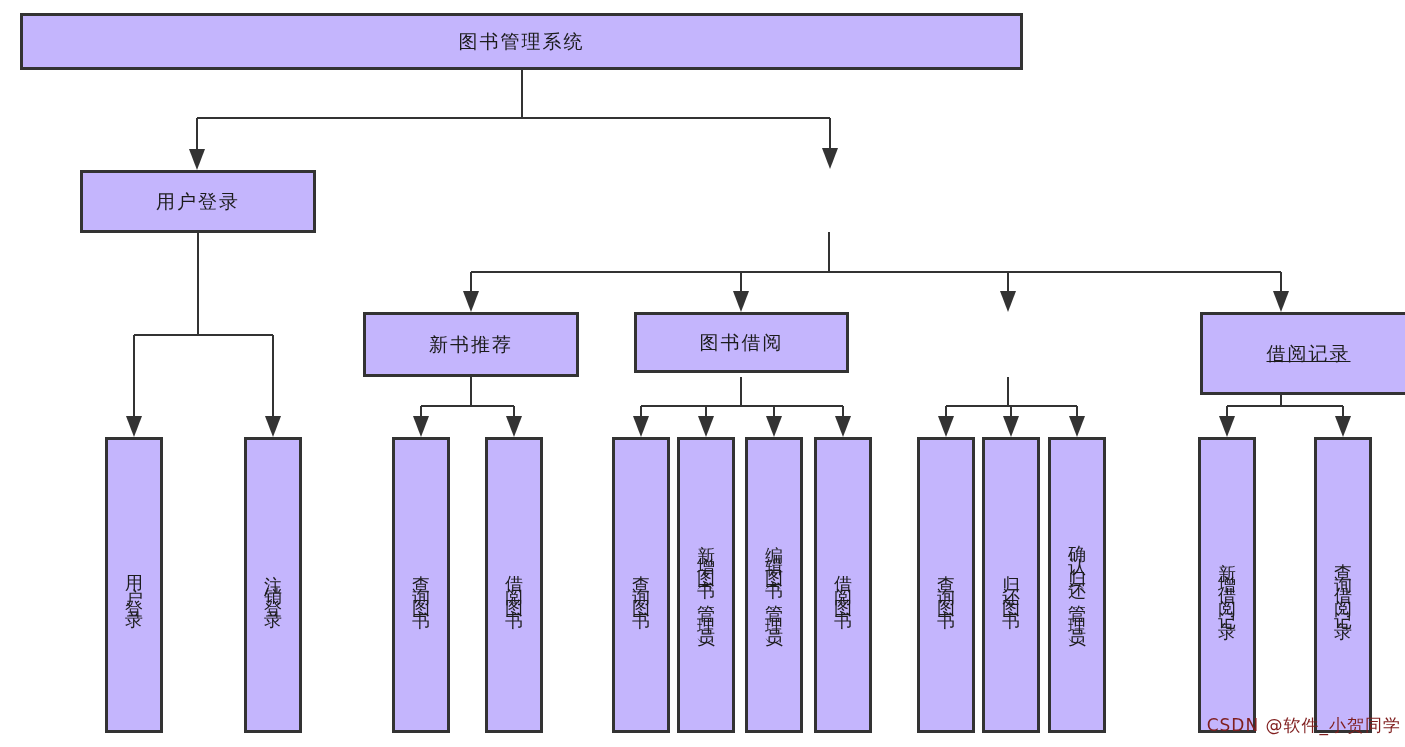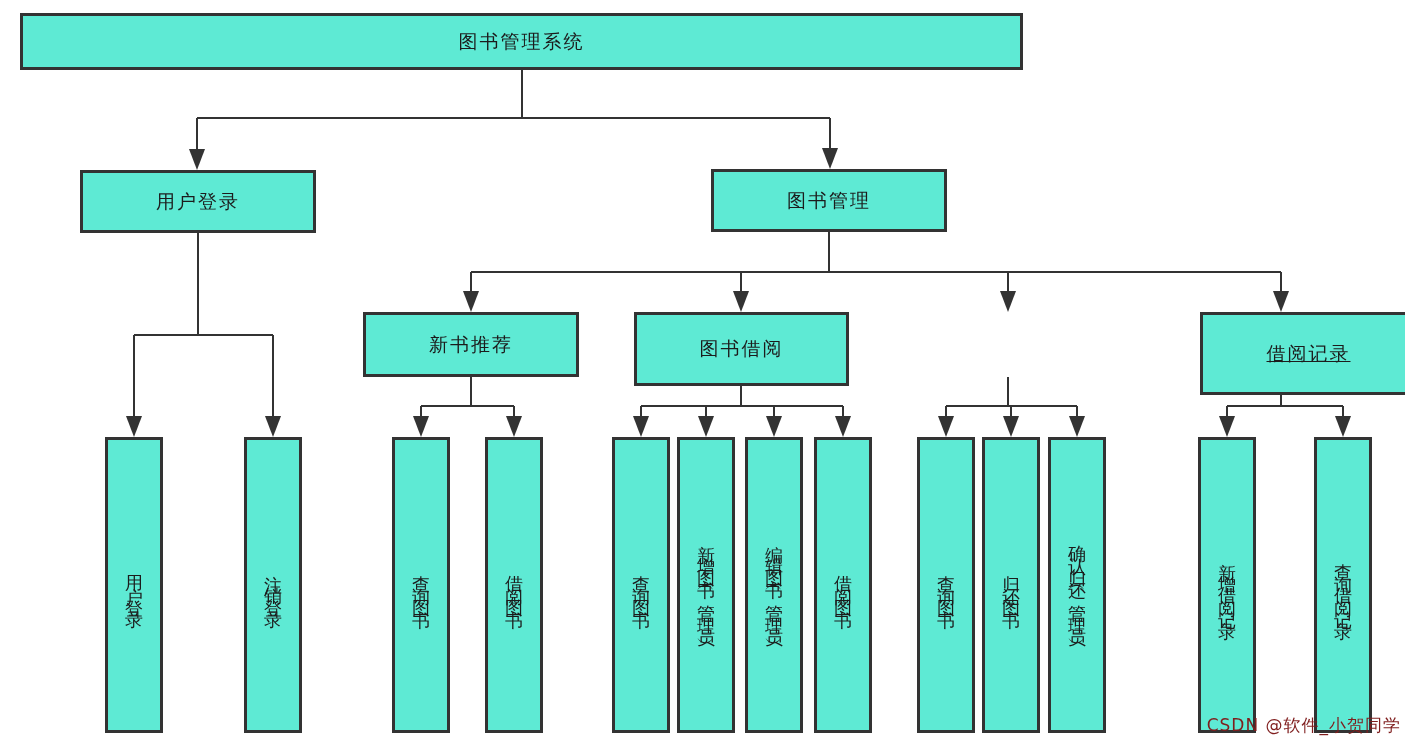--- a/index.html
+++ b/index.html
@@ -17,21 +17,21 @@
     overflow: hidden;
   }
   svg.connectors {
     position: absolute;
     left: 0;
     top: 0;
     z-index: 1;
   }
   .node {
     position: absolute;
-    background: #5eead4;
+    background: #c4b5fd;
     border: 3px solid #333333;
     box-sizing: border-box;
     display: flex;
     align-items: center;
     justify-content: center;
     z-index: 2;
     color: #1c1c1c;
   }
   .node.h .label {
     font-size: 19px;
@@ -128,28 +128,25 @@
     </g>
   </svg>
 
   <div class="node h" style="left:20px; top:13px; width:1003px; height:57px;">
     <span class="label">图书管理系统</span>
   </div>
 
   <div class="node h" style="left:80px; top:170px; width:236px; height:63px;">
     <span class="label">用户登录</span>
   </div>
-  <div class="node h" style="left:711px; top:169px; width:236px; height:63px;">
-    <span class="label">图书管理</span>
-  </div>
 
   <div class="node h" style="left:363px; top:312px; width:216px; height:65px;">
     <span class="label">新书推荐</span>
   </div>
-  <div class="node h" style="left:634px; top:312px; width:215px; height:74px;">
+  <div class="node h" style="left:634px; top:312px; width:215px; height:61px;">
     <span class="label">图书借阅</span>
   </div>
   <div class="node h" style="left:1200px; top:312px; width:217px; height:83px;text-decoration:underline;">
     <span class="label">借阅记录</span>
   </div>
 
   <div class="node v" style="left:105px; top:437px; width:58px; height:296px;">
     <span class="label">用户登录</span>
   </div>
   <div class="node v" style="left:244px; top:437px; width:58px; height:296px;">

